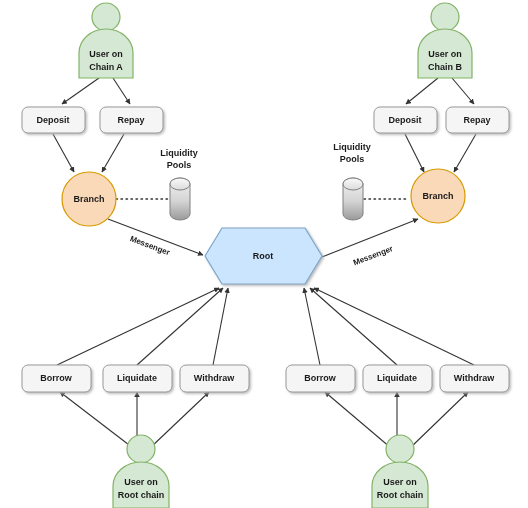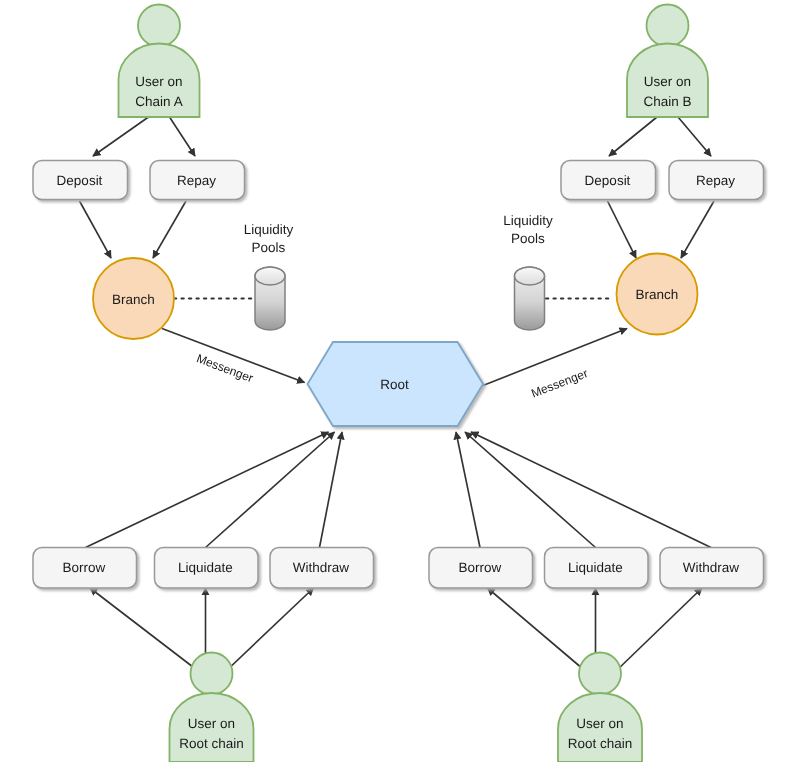--- a/index.html
+++ b/index.html
@@ -12,20 +12,21 @@
     width: 528px;
     height: 508px;
     font-family: "Liberation Sans", "DejaVu Sans", sans-serif;
     overflow: hidden;
   }
   #diagram-root {
     position: relative;
     width: 528px;
     height: 508px;
     background: #ffffff;
+    font-weight: bold;
   }
   svg.canvas {
     position: absolute;
     top: 0;
     left: 0;
     width: 528px;
     height: 508px;
   }
   .node-label {
     font-family: "Liberation Sans", "DejaVu Sans", sans-serif;

